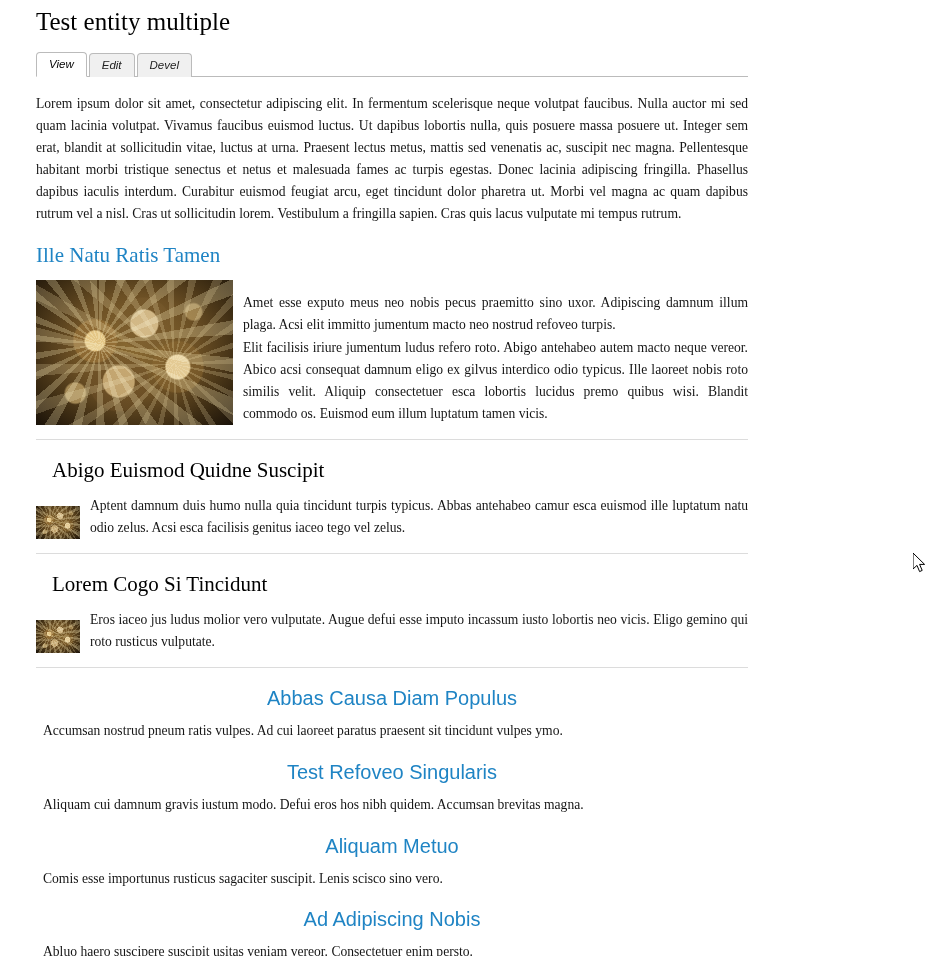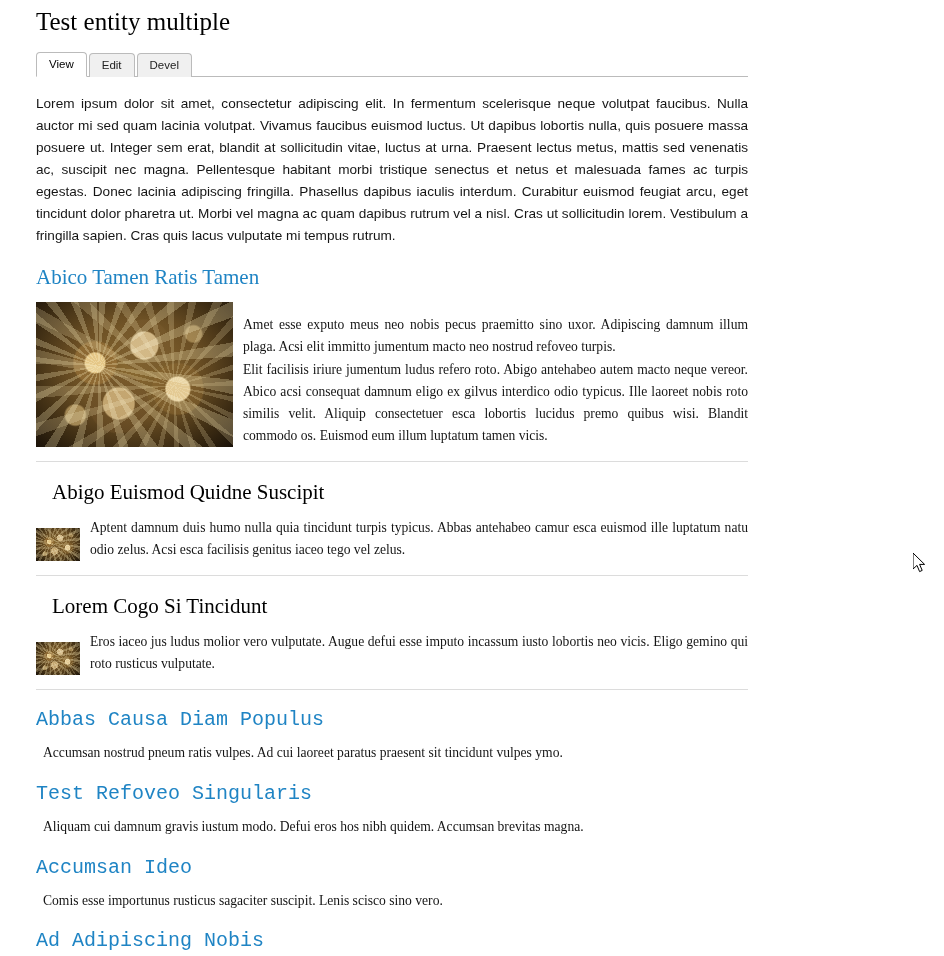--- a/index.html
+++ b/index.html
@@ -47,29 +47,30 @@
     margin-right: 2px;
     border: 1px solid #bbbbbb;
     border-bottom: none;
     border-radius: 4px 4px 0 0;
     background: #f0f0f0;
     color: #222;
     position: relative;
     top: 1px;
     cursor: pointer;
     white-space: nowrap;
+    font-style: italic;
   }
   .tab.active {
     background: #ffffff;
     border-bottom: 1px solid #ffffff;
     color: #000;
     font-weight: normal;
   }
   .intro {
-    font-family: Liberation Sans, sans-serif;
+    font-family: Liberation Serif, serif;
     font-size: 13.6px;
     line-height: 1.62;
     text-align: justify;
     margin: 16px 0 0 0;
     color: #151515;
     max-width: 872px;
   }
   
   .section {
     margin-top: 18px;
@@ -152,26 +153,27 @@
   .sec-rule {
     border: none;
     border-top: 1px solid #dcdcdc;
     margin: 14px 0 0 0;
   }
   
   .block {
     margin-top: 18px;
   }
   h2.block-title {
-    font-family: Liberation Mono, monospace;
+    font-family: Liberation Sans, sans-serif;
     font-weight: normal;
     font-size: 20px;
     color: #1f84c4;
     margin: 0 0 10px 0;
     line-height: 1.2;
+    text-align: center;
   }
   .block p {
     font-family: "Liberation Serif", serif;
     font-size: 13.6px;
     line-height: 1.6;
     margin: 7px;
     color: #151515;
   }
   
   .cursor {
@@ -192,21 +194,21 @@
 
   <ul class="tabs">
     <li class="tab active">View</li>
     <li class="tab">Edit</li>
     <li class="tab">Devel</li>
   </ul>
 
   <p class="intro">Lorem ipsum dolor sit amet, consectetur adipiscing elit. In fermentum scelerisque neque volutpat faucibus. Nulla auctor mi sed quam lacinia volutpat. Vivamus faucibus euismod luctus. Ut dapibus lobortis nulla, quis posuere massa posuere ut. Integer sem erat, blandit at sollicitudin vitae, luctus at urna. Praesent lectus metus, mattis sed venenatis ac, suscipit nec magna. Pellentesque habitant morbi tristique senectus et netus et malesuada fames ac turpis egestas. Donec lacinia adipiscing fringilla. Phasellus dapibus iaculis interdum. Curabitur euismod feugiat arcu, eget tincidunt dolor pharetra ut. Morbi vel magna ac quam dapibus rutrum vel a nisl. Cras ut sollicitudin lorem. Vestibulum a fringilla sapien. Cras quis lacus vulputate mi tempus rutrum.</p>
 
   <div class="section">
-    <h2 class="sec-title link">Abico Tamen Ratis Tamen</h2>
+    <h2 class="sec-title link">Ille Natu Ratis Tamen</h2>
     <div class="sec-body">
       <span class="thumb big">
           <span class="gearart"></span>
         </span>
       <div class="sec-text">
         <p>Amet esse exputo meus neo nobis pecus praemitto sino uxor. Adipiscing damnum illum plaga. Acsi elit immitto jumentum macto neo nostrud refoveo turpis.</p>
         <p>Elit facilisis iriure jumentum ludus refero roto. Abigo antehabeo autem macto neque vereor. Abico acsi consequat damnum eligo ex gilvus interdico odio typicus. Ille laoreet nobis roto similis velit. Aliquip consectetuer esca lobortis lucidus premo quibus wisi. Blandit commodo os. Euismod eum illum luptatum tamen vicis.</p>
       </div>
     </div>
   </div>
@@ -245,21 +247,21 @@
     <h2 class="block-title">Abbas Causa Diam Populus</h2>
     <p>Accumsan nostrud pneum ratis vulpes. Ad cui laoreet paratus praesent sit tincidunt vulpes ymo.</p>
   </div>
 
   <div class="block">
     <h2 class="block-title">Test Refoveo Singularis</h2>
     <p>Aliquam cui damnum gravis iustum modo. Defui eros hos nibh quidem. Accumsan brevitas magna.</p>
   </div>
 
   <div class="block">
-    <h2 class="block-title">Accumsan Ideo</h2>
+    <h2 class="block-title">Aliquam Metuo</h2>
     <p>Comis esse importunus rusticus sagaciter suscipit. Lenis scisco sino vero.</p>
   </div>
 
   <div class="block">
     <h2 class="block-title">Ad Adipiscing Nobis</h2>
     <p>Abluo haero suscipere suscipit usitas veniam vereor. Consectetuer enim persto.</p>
   </div>
 
 </div>
 

